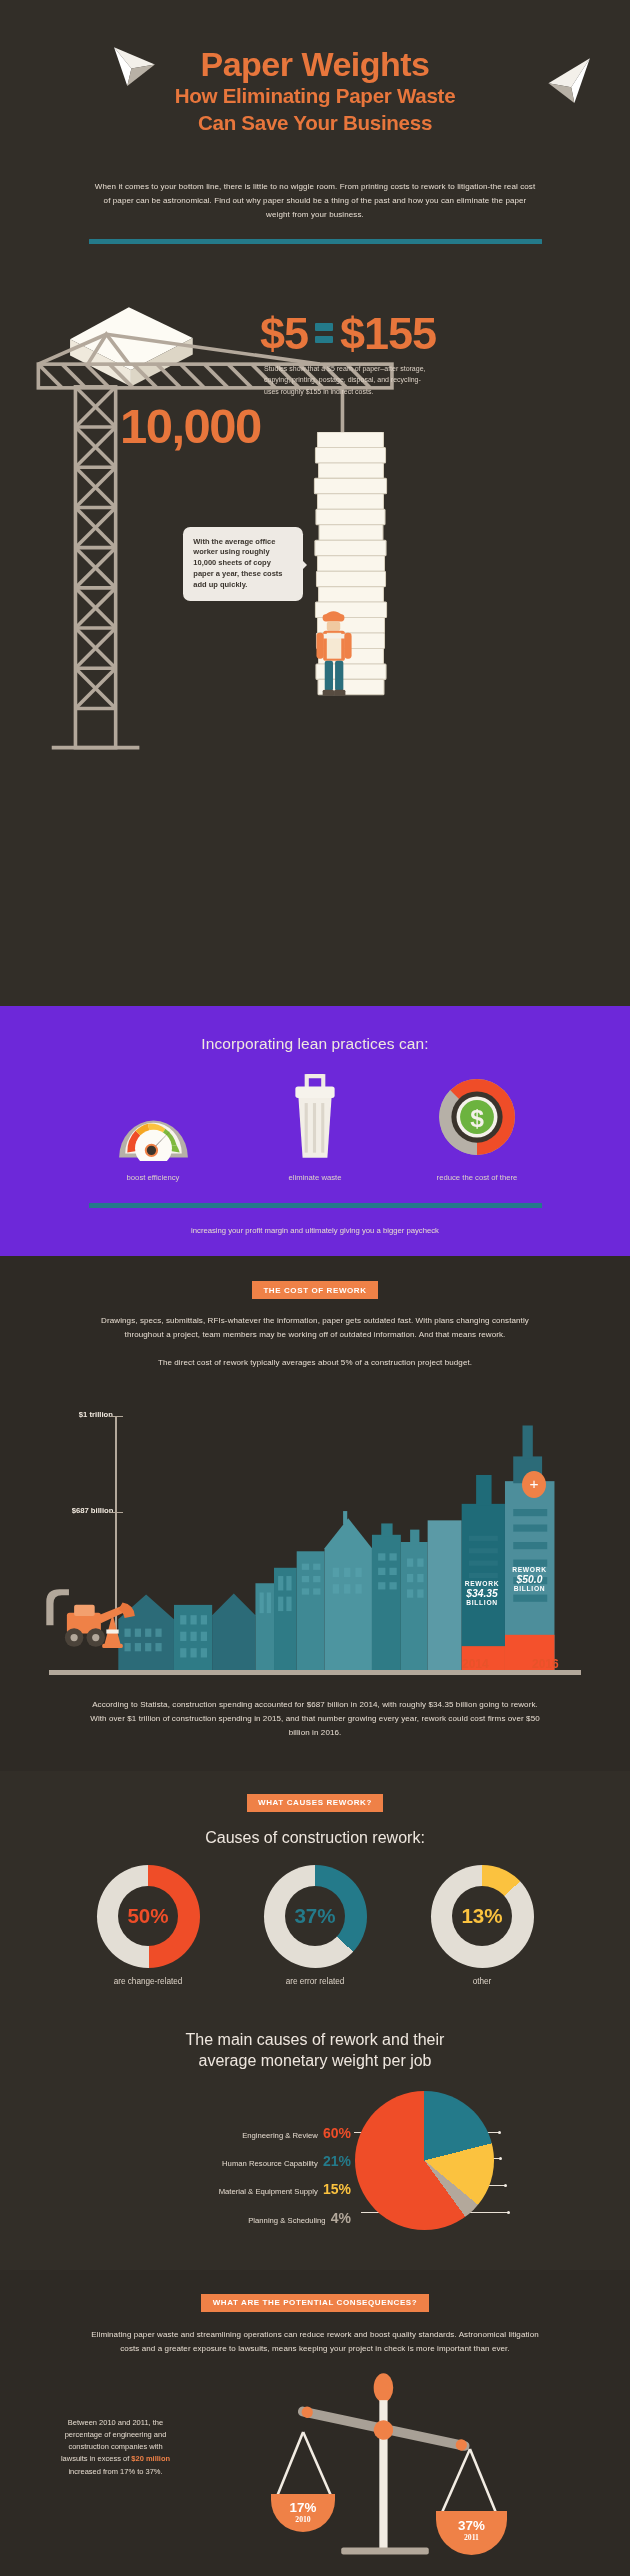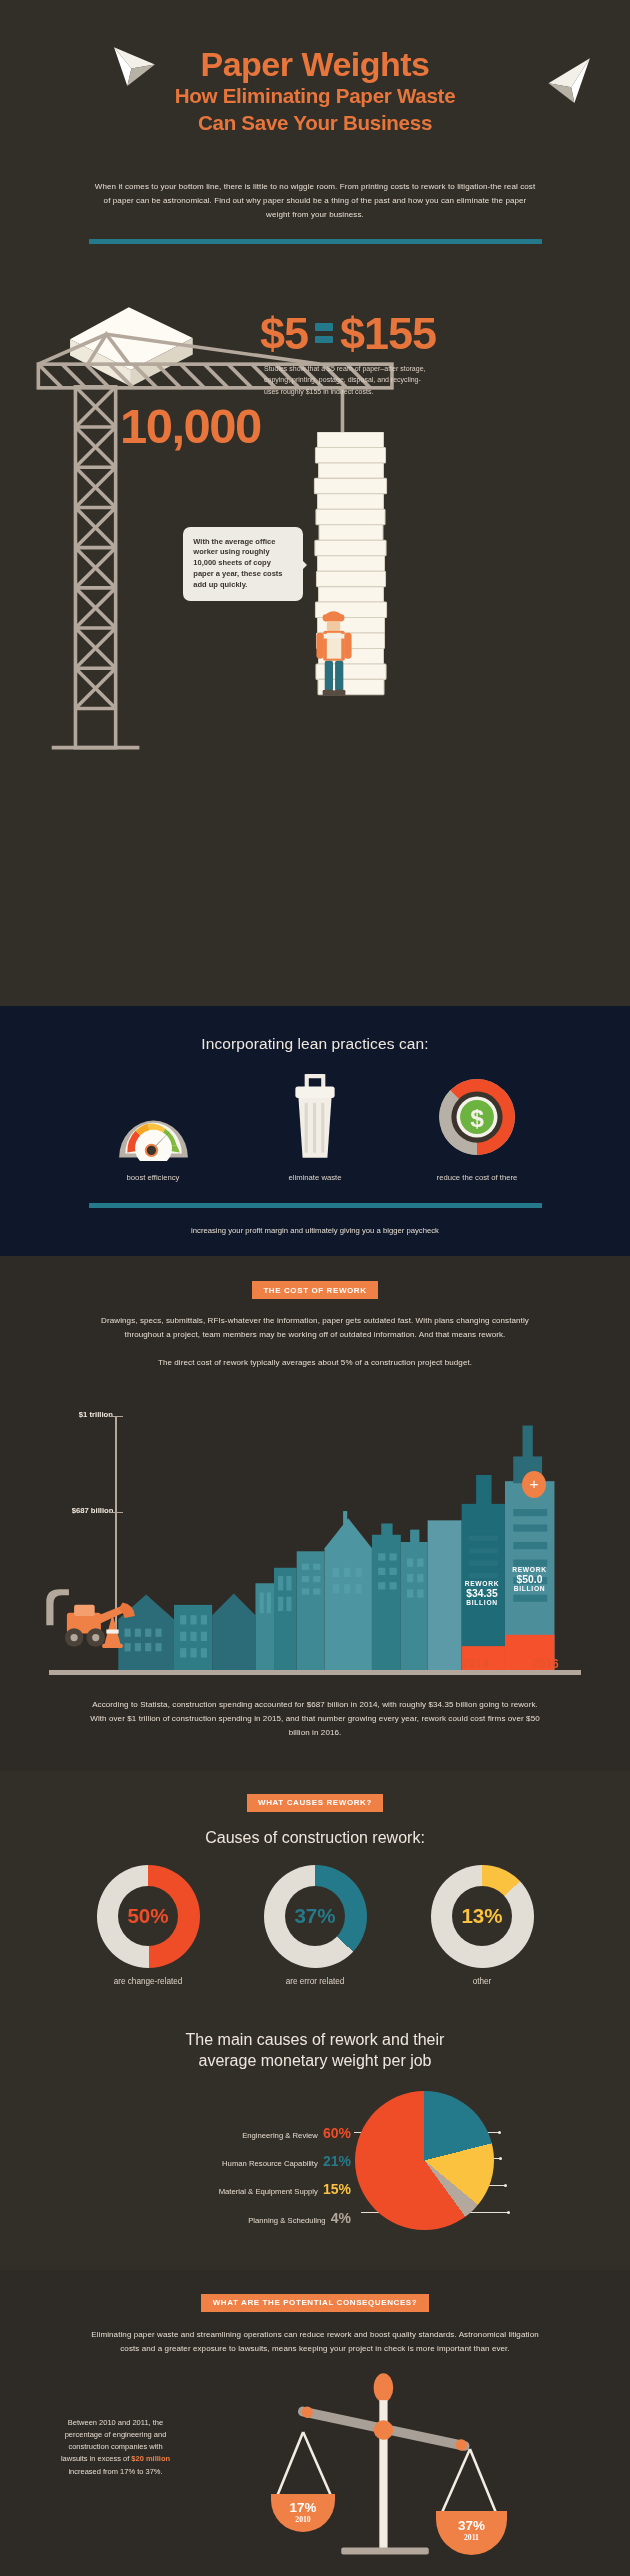--- a/index.html
+++ b/index.html
@@ -8,21 +8,21 @@
     width:630px;
     font-family:"Liberation Sans", sans-serif;
     color:#efe7df;
     -webkit-font-smoothing:antialiased;
   }
   .page { width:630px; position:relative; overflow:hidden; }
 
   
   .band        { position:relative; width:100%; }
   .band.dark   { background:#322e28; }
-  .band.mid    { background:#0f172a; }
+  .band.mid    { background:#6d28d9; }
   .band.deep   { background:#2e2a25; }
 
   .center      { text-align:center; }
   .rule-teal   { height:4.6px; background:#247a8a; width:453px; margin:0 auto; border-radius:0.5px; }
 
   .intro-copy  { width:443px; margin:0 auto; font-size:8px; line-height:1.75;
                  color:#e8ded2; text-align:center; font-family:"Liberation Sans", sans-serif;
                  letter-spacing:0.1px; }
 
   
@@ -66,21 +66,21 @@
   
   .chart-area { position:relative; height:319px; margin-top:9.3px; }
   .axis-lbl { position:absolute; right:0; font-size:7.7px; font-weight:bold; color:#f1e9df; white-space:nowrap;}
   .axis-line{ position:absolute; background:#b3a89b; }
   .city     { position:absolute; bottom:27px; left:108px; display:flex; align-items:flex-end; }
   .ground   { position:absolute; left:49px; right:49px; bottom:23px; height:4.6px; background:#b3a89b; }
   .badge-plus{ position:absolute; width:24px;height:27px; background:#ef8147; border-radius:50%;
                color:#fff; font-size:15.5px; line-height:26px; text-align:center; font-weight:300;}
   .rework-tag{ position:absolute; text-align:center; color:#fff; line-height:1.15;}
   .rework-tag .t1{ font-size:6.7px; font-weight:bold; letter-spacing:0.7px;}
-  .rework-tag .t2{ font-size:10.3px; font-weight:bold; }
+  .rework-tag .t2{ font-size:10.3px; font-weight:bold;font-style:italic; }
   .rework-tag .t3{ font-size:6.7px; font-weight:bold; letter-spacing:0.7px;}
   .year-lbl { position:absolute; color:#e8532a; font-weight:bold; font-size:12px; }
 
   
   .donut-row { display:flex; justify-content:center; gap:43px; margin-top:17.5px; }
   .donut-col { width:124px; text-align:center; }
   .donut { width:103px;height:103px;border-radius:50%; margin:0 auto; position:relative; }
   .donut .hole{ position:absolute; left:50%;top:50%;transform:translate(-50%,-50%);
                 width:60px;height:60px;border-radius:50%; background:#322e28; }
   .donut .val { position:absolute; left:50%;top:50%;transform:translate(-50%,-50%);

